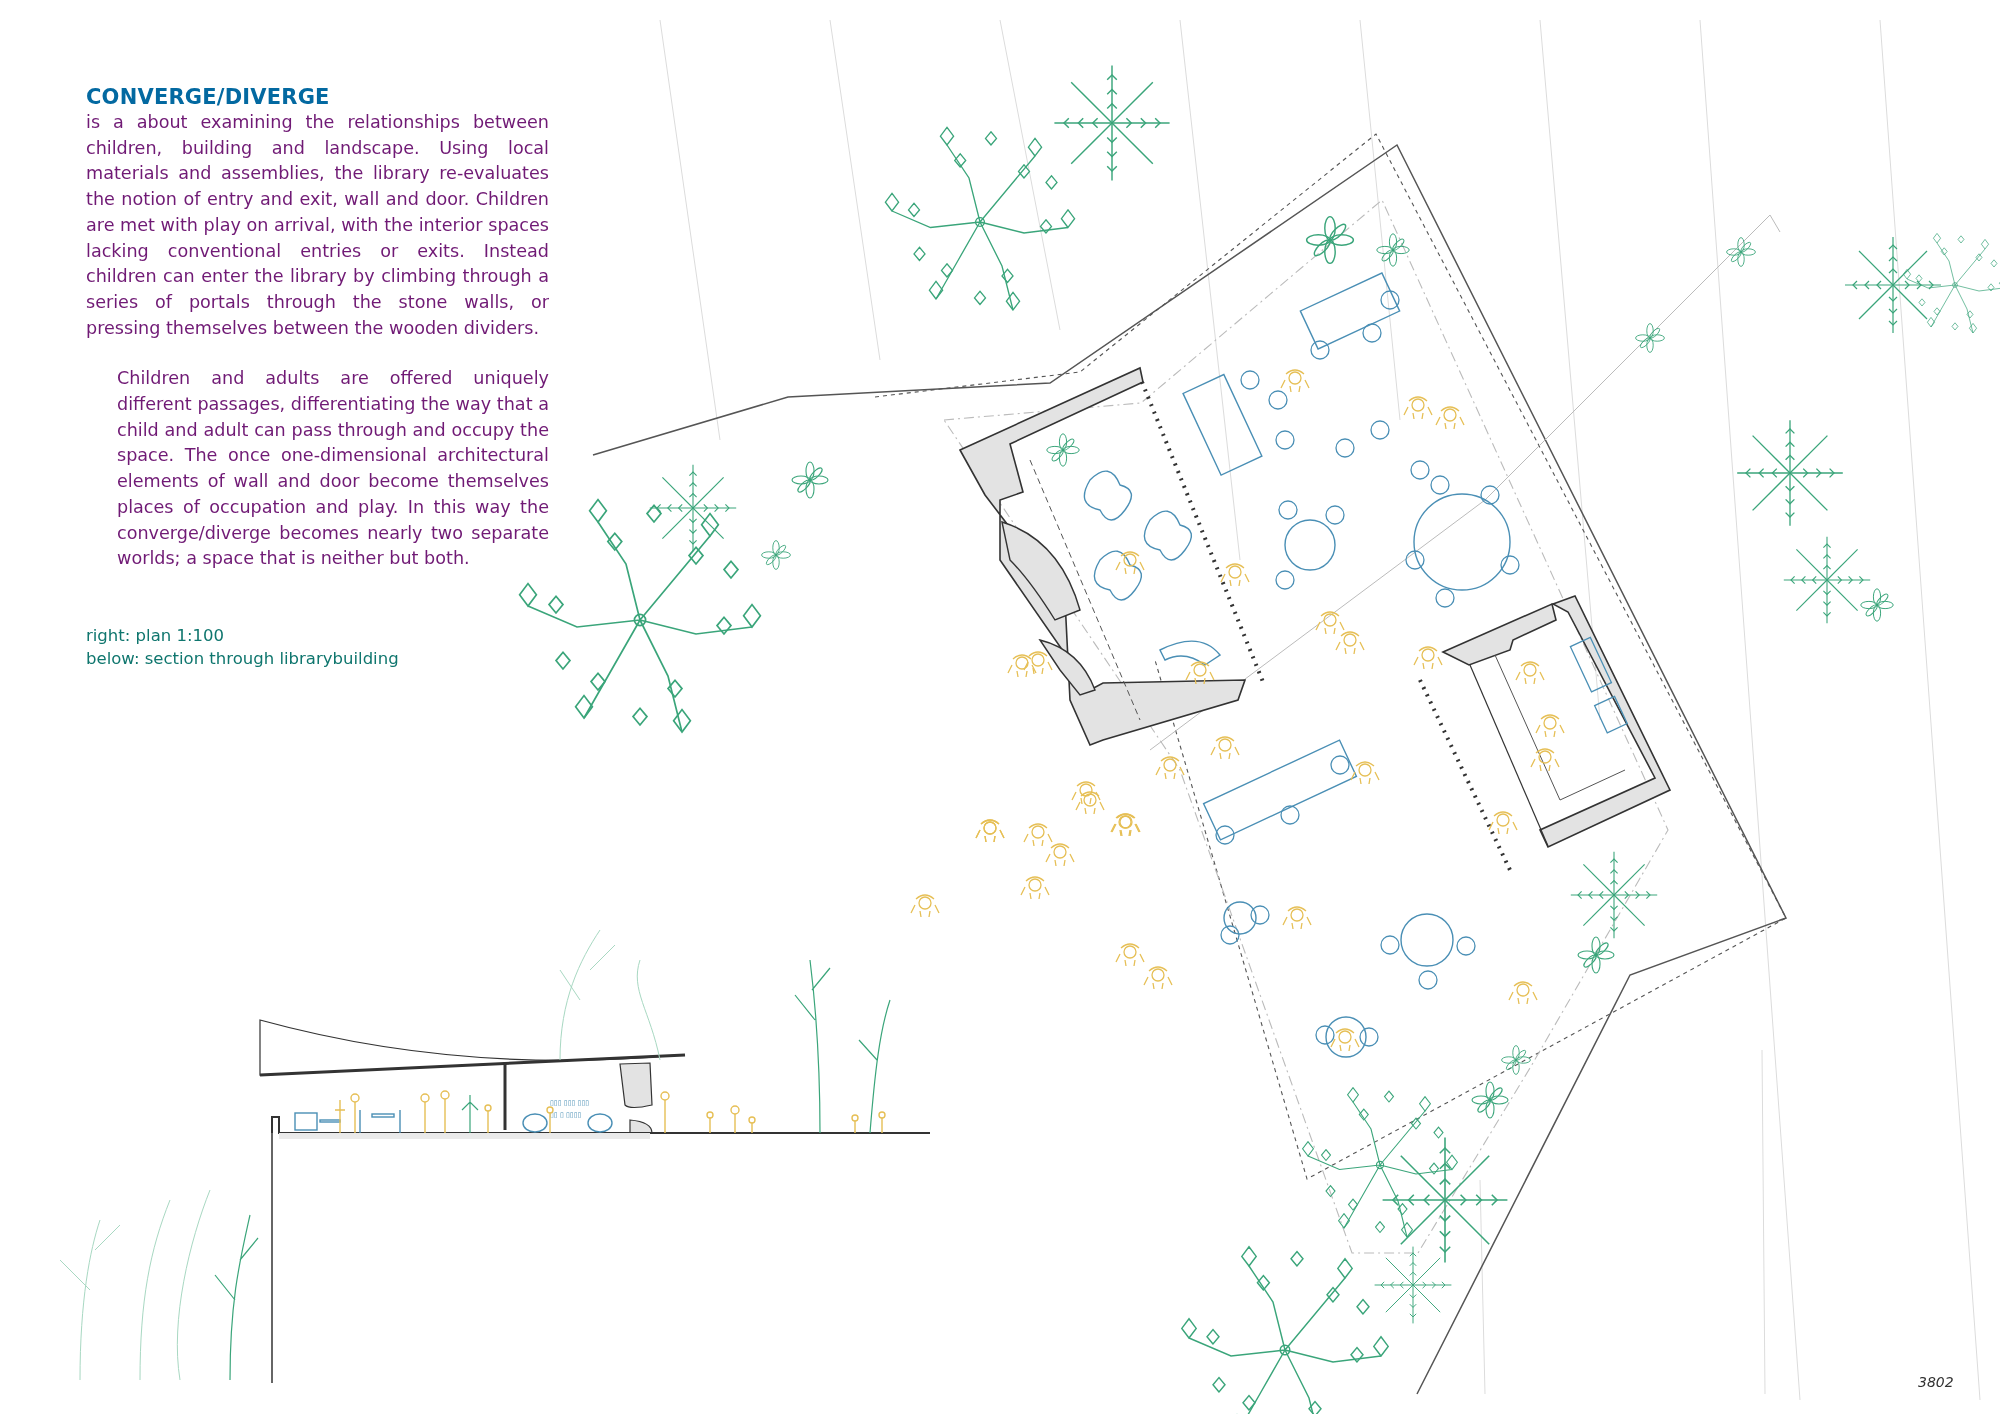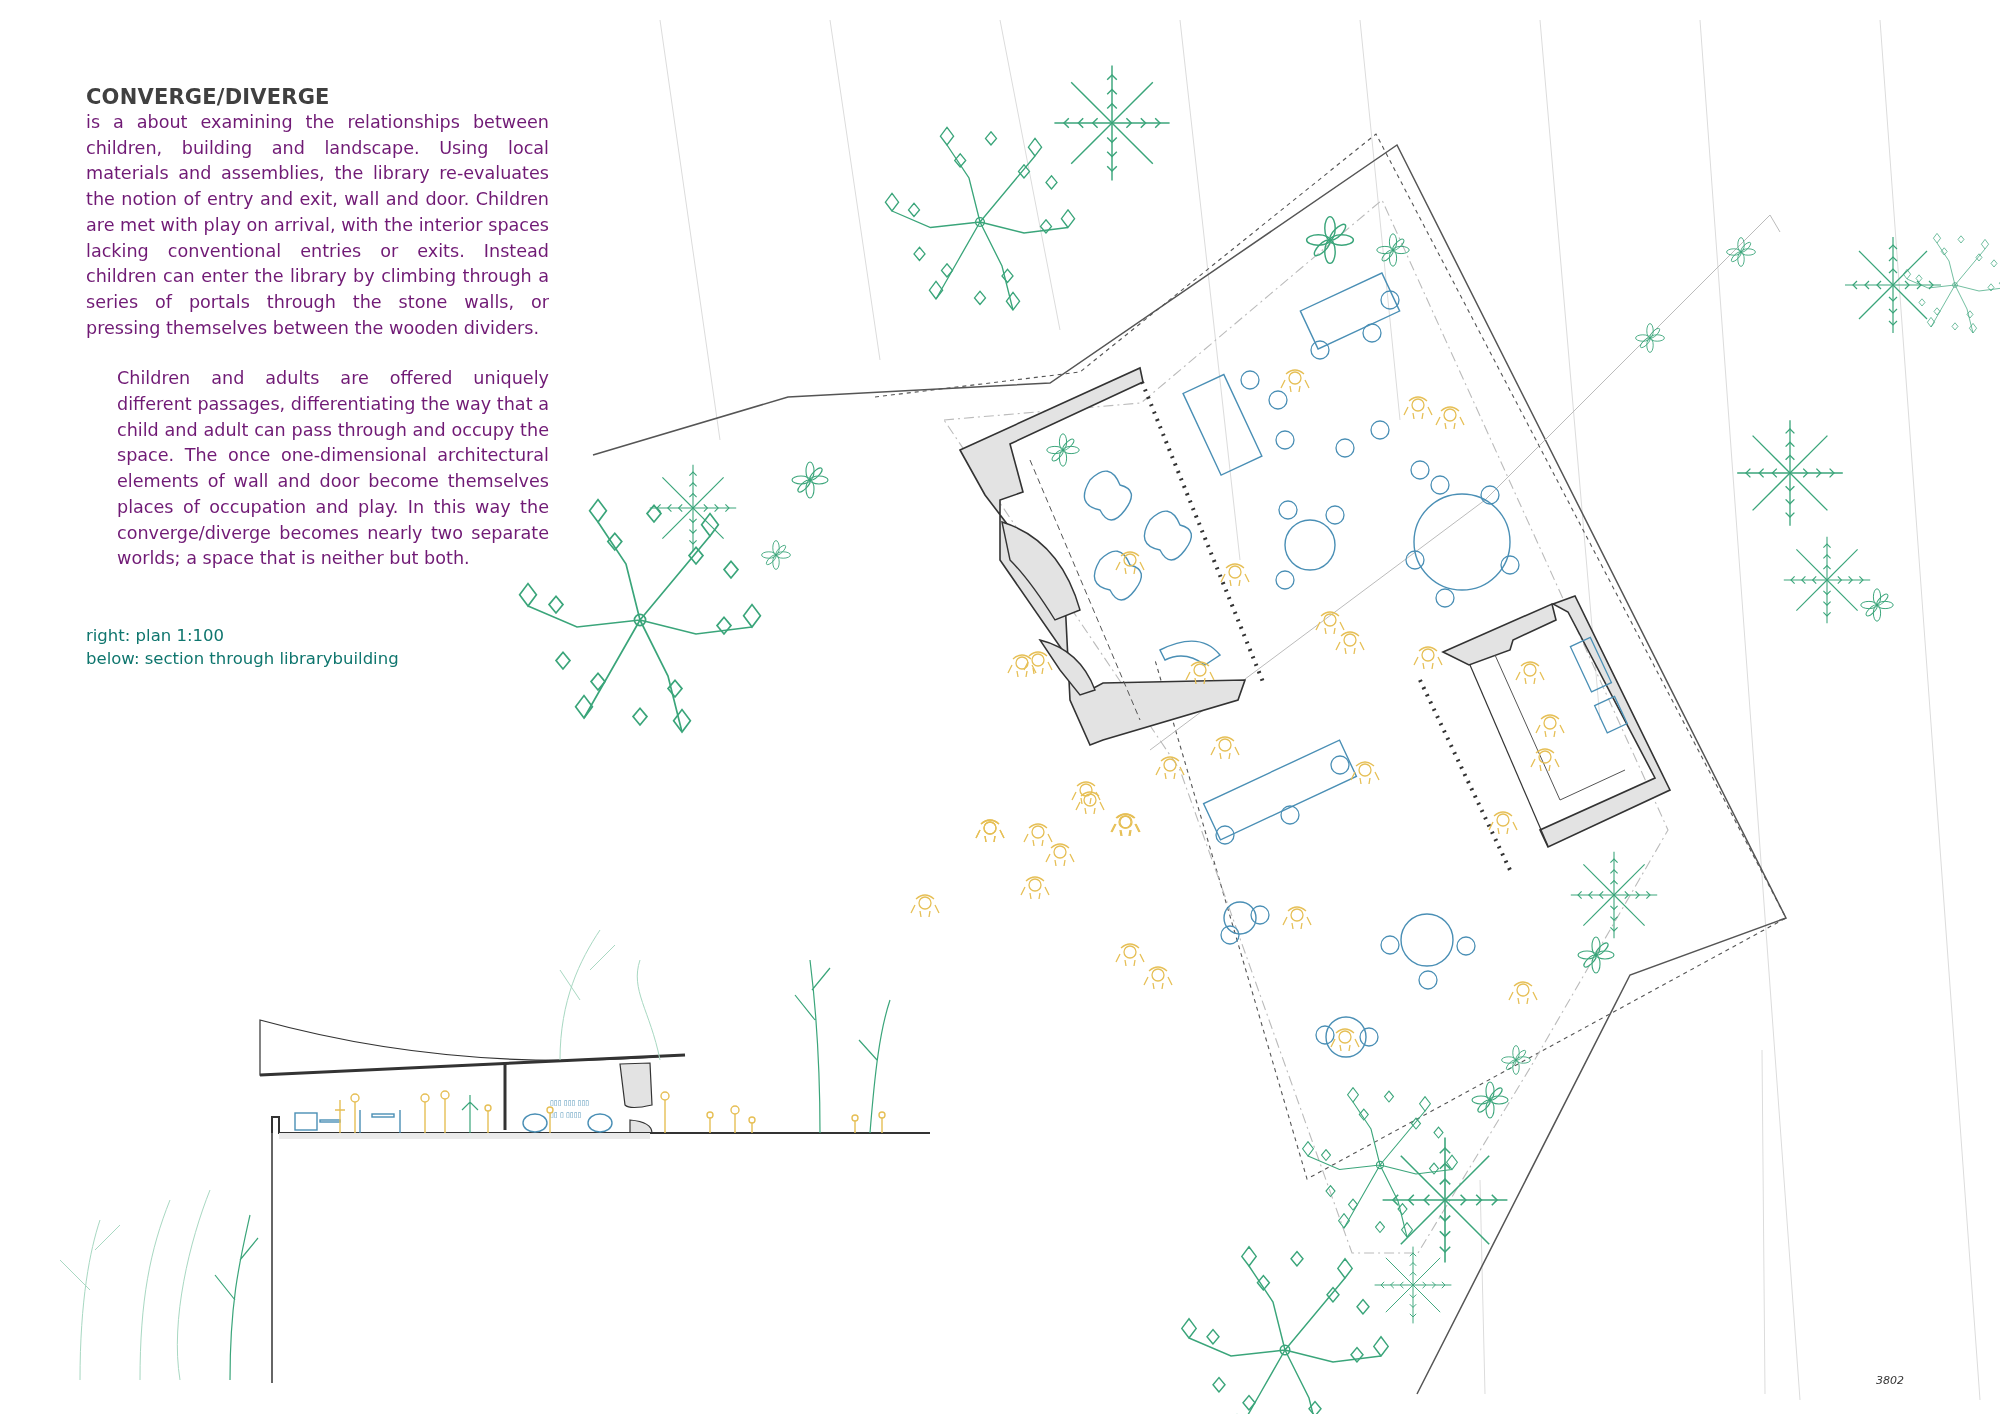--- a/index.html
+++ b/index.html
@@ -1,23 +1,23 @@
 <!DOCTYPE html>
 <html><head>
 <meta charset="utf-8">
 <style>
   html, body { margin: 0; padding: 0; background: #ffffff; }
   body { width: 2000px; height: 1414px; position: relative; overflow: hidden;
          font-family: "DejaVu Sans", sans-serif; color: #3a3a3a; }
   .text-block { position: absolute; left: 86px; top: 84px; width: 463px; }
-  .title { font-size: 21px; font-weight: bold; color: #404040; letter-spacing: 0.2px; line-height: 26px; margin: 0; }
+  .title { font-size: 21px; font-weight: bold; color: #0369a1; letter-spacing: 0.2px; line-height: 26px; margin: 0; }
   .para { font-size: 17.6px; line-height: 25.7px; text-align: justify; margin: 0; color: #701a75; }
   .para + .para { margin-top: 25px; margin-left: 31px; }
   .captions { position: absolute; left: 86px; top: 624px; font-size: 16.5px; line-height: 23px; color: #0f766e; }
-  .page-number { position: absolute; left: 1876px; top: 1374px; font-size: 11px; font-style: italic; color: #333; }
+  .page-number { position: absolute; left: 1918px; top: 1374px; font-size: 14px; font-style: italic; color: #333; }
   svg.drawing { position: absolute; left: 0; top: 0; }
 </style>
 </head>
 <body>
 
 <div class="text-block">
   <h1 class="title">CONVERGE/DIVERGE</h1>
   <p class="para">is a about examining the relationships between children, building and landscape. Using local materials and assemblies, the library re-evaluates the notion of entry and exit, wall and door. Children are met with play on arrival, with the interior spaces lacking conventional entries or exits. Instead children can enter the library by climbing through a series of portals through the stone walls, or pressing themselves between the wooden dividers.</p>
   <p class="para">Children and adults are offered uniquely different passages, differentiating the way that a child and adult can pass through and occupy the space. The once one-dimensional architectural elements of wall and door become themselves places of occupation and play. In this way the converge/diverge becomes nearly two separate worlds; a space that is neither but both.</p>
 </div>

